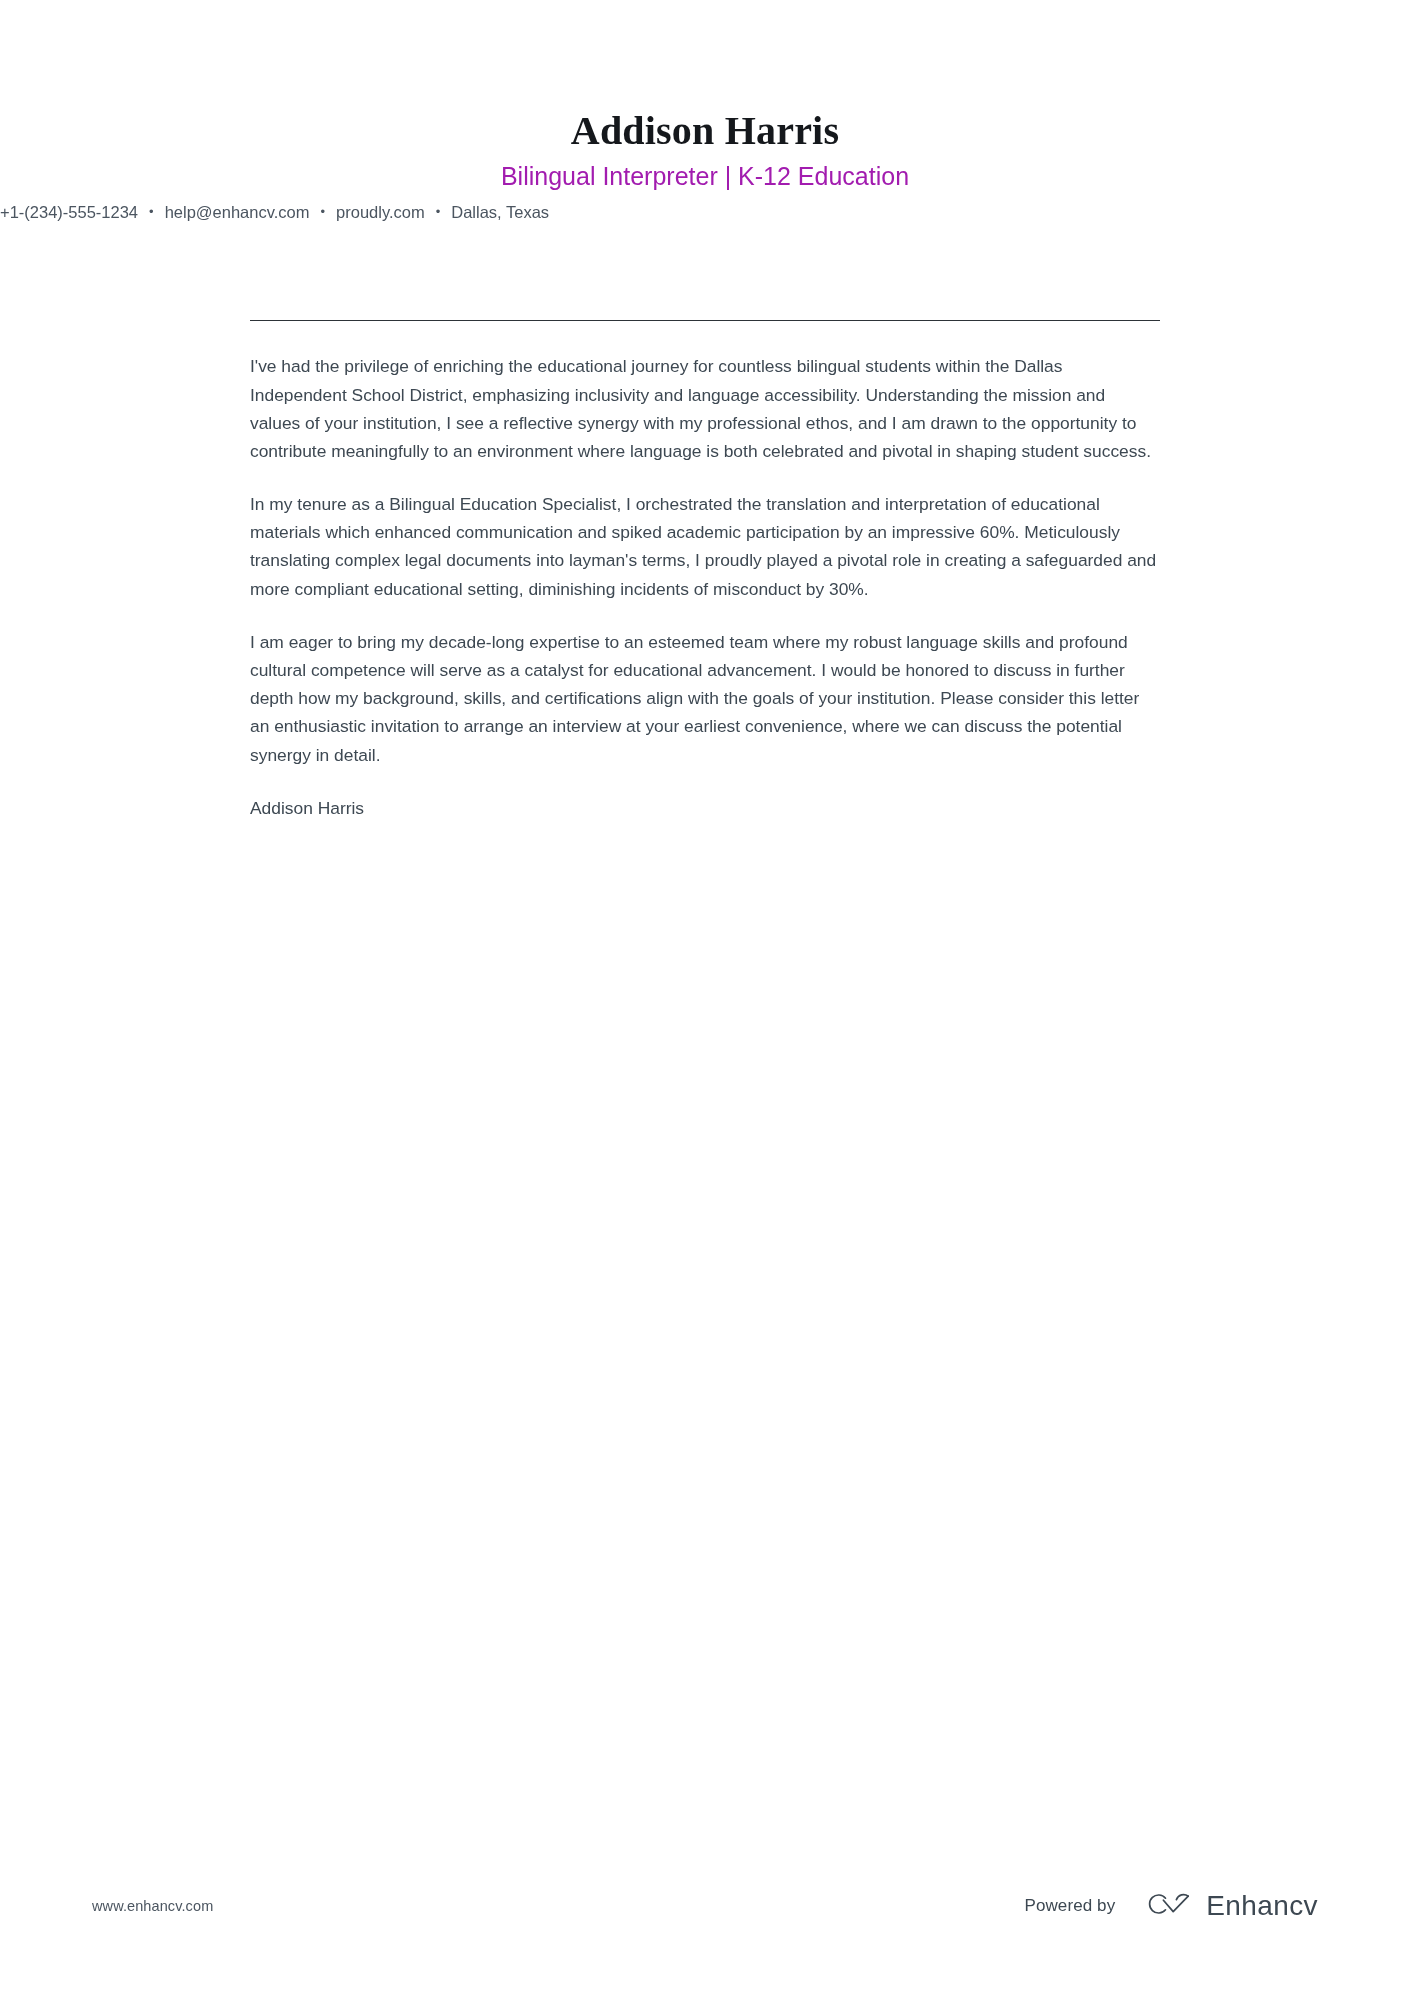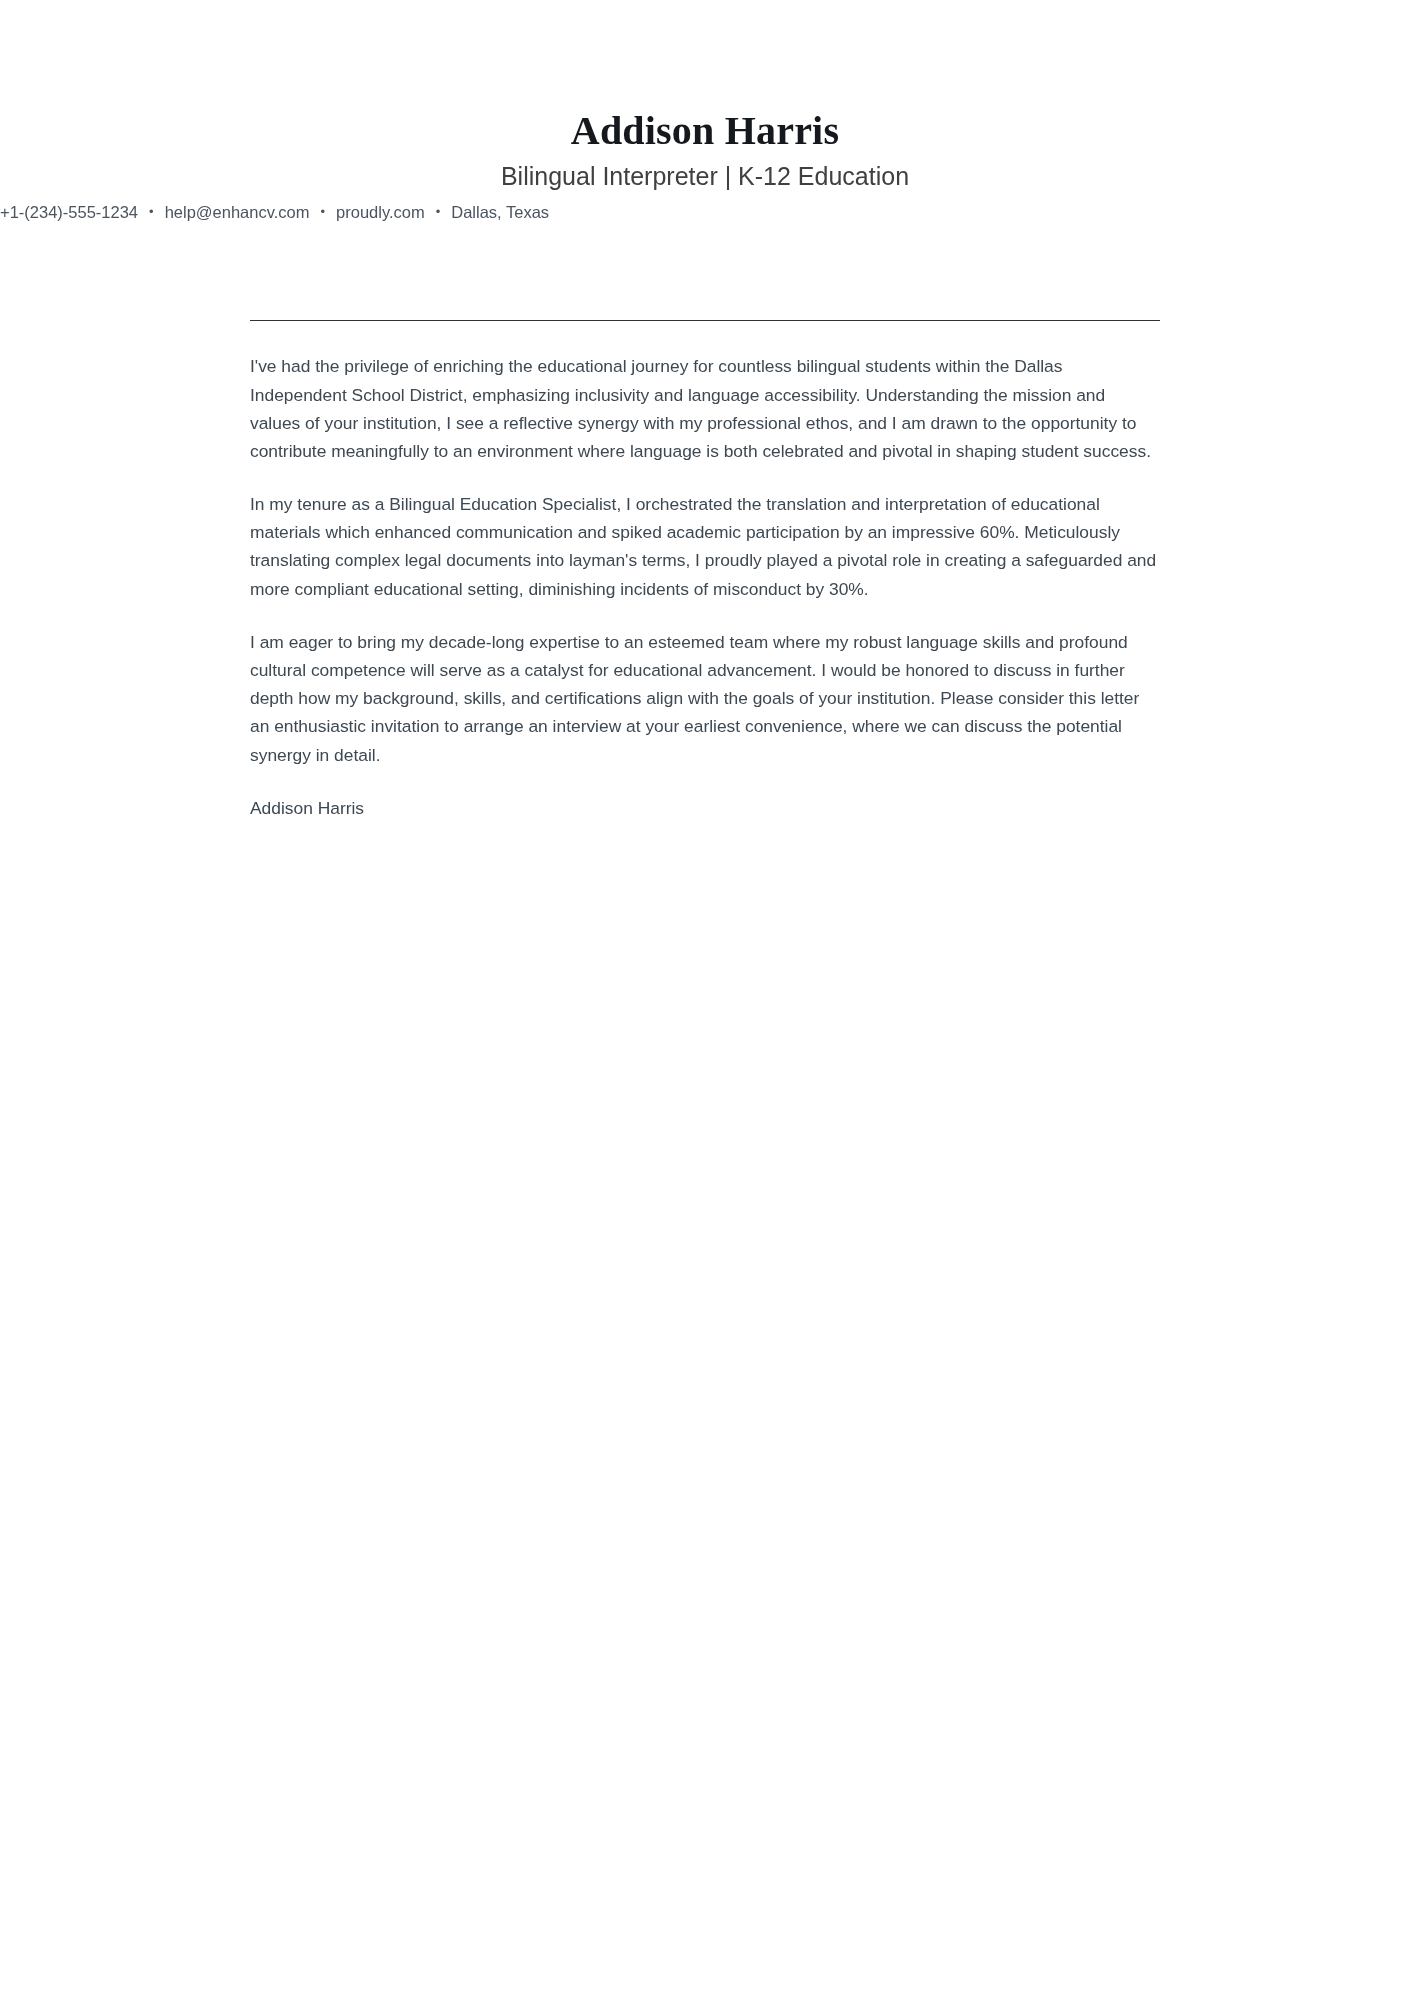--- a/index.html
+++ b/index.html
@@ -30,21 +30,21 @@
     font-weight: 700;
     color: #15181c;
     letter-spacing: 0.2px;
     line-height: 1.15;
     margin: 0;
   }
   .cand-role {
     font-family: "Liberation Sans", sans-serif;
     font-size: 25px;
     font-weight: 400;
-    color: #404040;
+    color: #a21caf;
     line-height: 1.25;
     margin: 7px 0 0 0;
   }
   .contact-line {
     font-family: Liberation Sans, sans-serif;
     font-size: 16.5px;
     color: #4b5560;
     margin-top: 9px;
     line-height: 1.4;
     display: flex;
@@ -165,14 +165,28 @@
     <hr class="section-rule">
   </div>
 
   <main class="letter">
     <p>I've had the privilege of enriching the educational journey for countless bilingual students within the Dallas Independent School District, emphasizing inclusivity and language accessibility. Understanding the mission and values of your institution, I see a reflective synergy with my professional ethos, and I am drawn to the opportunity to contribute meaningfully to an environment where language is both celebrated and pivotal in shaping student success.</p>
     <p>In my tenure as a Bilingual Education Specialist, I orchestrated the translation and interpretation of educational materials which enhanced communication and spiked academic participation by an impressive 60%. Meticulously translating complex legal documents into layman's terms, I proudly played a pivotal role in creating a safeguarded and more compliant educational setting, diminishing incidents of misconduct by 30%.</p>
     <p>I am eager to bring my decade-long expertise to an esteemed team where my robust language skills and profound cultural competence will serve as a catalyst for educational advancement. I would be honored to discuss in further depth how my background, skills, and certifications align with the goals of your institution. Please consider this letter an enthusiastic invitation to arrange an interview at your earliest convenience, where we can discuss the potential synergy in detail.</p>
     <p class="signature-name">Addison Harris</p>
   </main>
 
+  <footer class="footer">
+    <span class="footer-url">www.enhancv.com</span>
+    <div class="footer-brand">
+      <span class="powered-by">Powered by</span>
+      <span class="brand-mark">
+        <svg width="52" height="30" viewBox="0 0 52 30" fill="none" xmlns="http://www.w3.org/2000/svg">
+          <path d="M22.5 9.2 A 9 9 0 1 0 22.5 20.8" stroke="#3d4852" stroke-width="1.7" fill="none" stroke-linecap="round"></path>
+          <path d="M20.4 11.2 L30.2 22.6 L45.2 7.2" stroke="#3d4852" stroke-width="1.7" fill="none" stroke-linecap="round" stroke-linejoin="round"></path>
+          <path d="M45.2 7.2 A 7.6 7.6 0 0 0 33.4 10.6" stroke="#3d4852" stroke-width="1.7" fill="none" stroke-linecap="round"></path>
+        </svg>
+      </span>
+      <span class="brand-name">Enhancv</span>
+    </div>
+  </footer>
 
 </div>
 
 </body></html>

